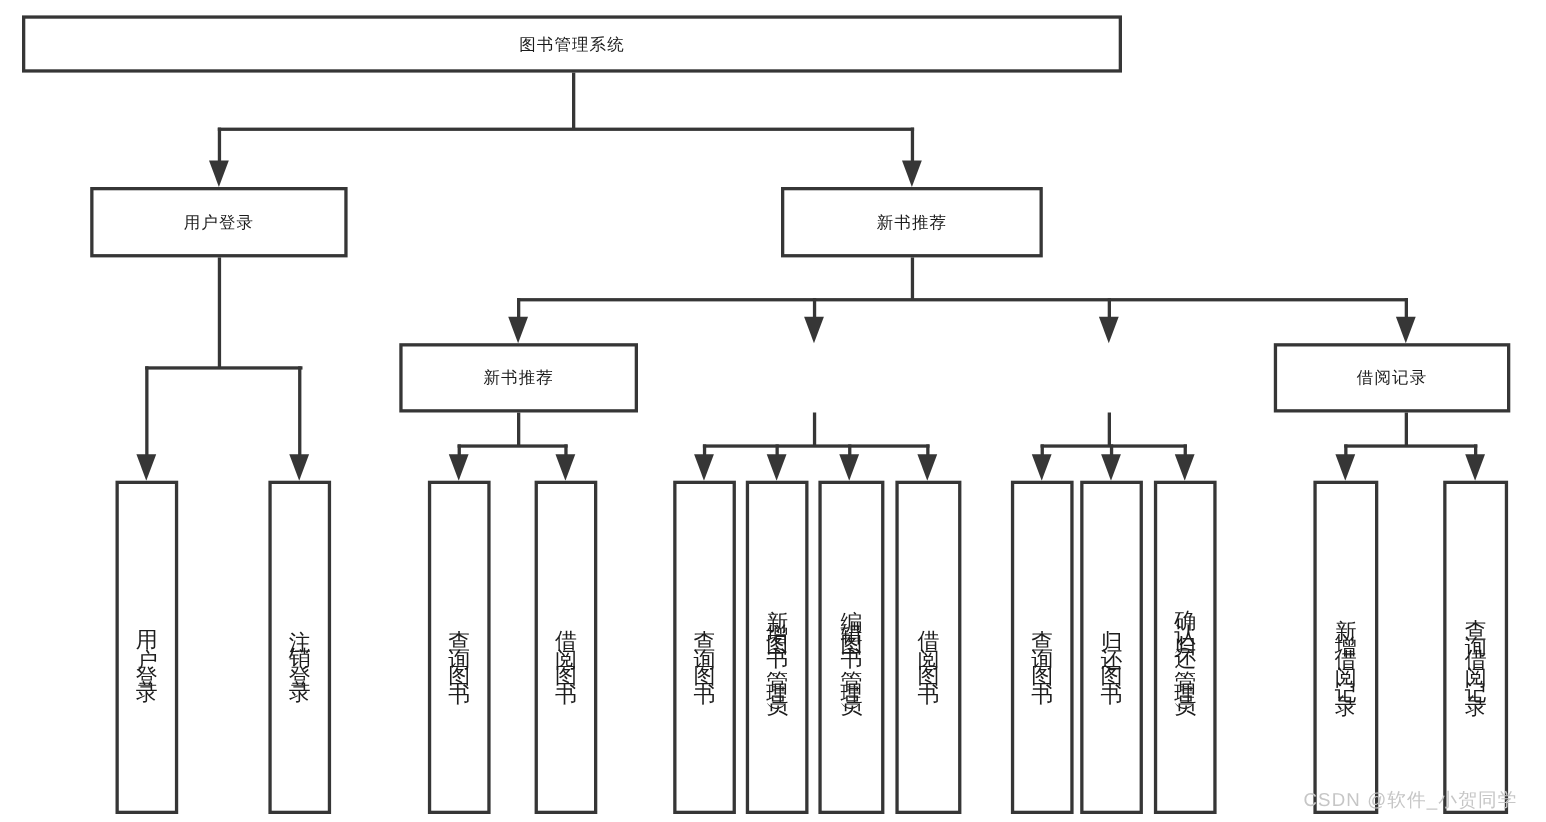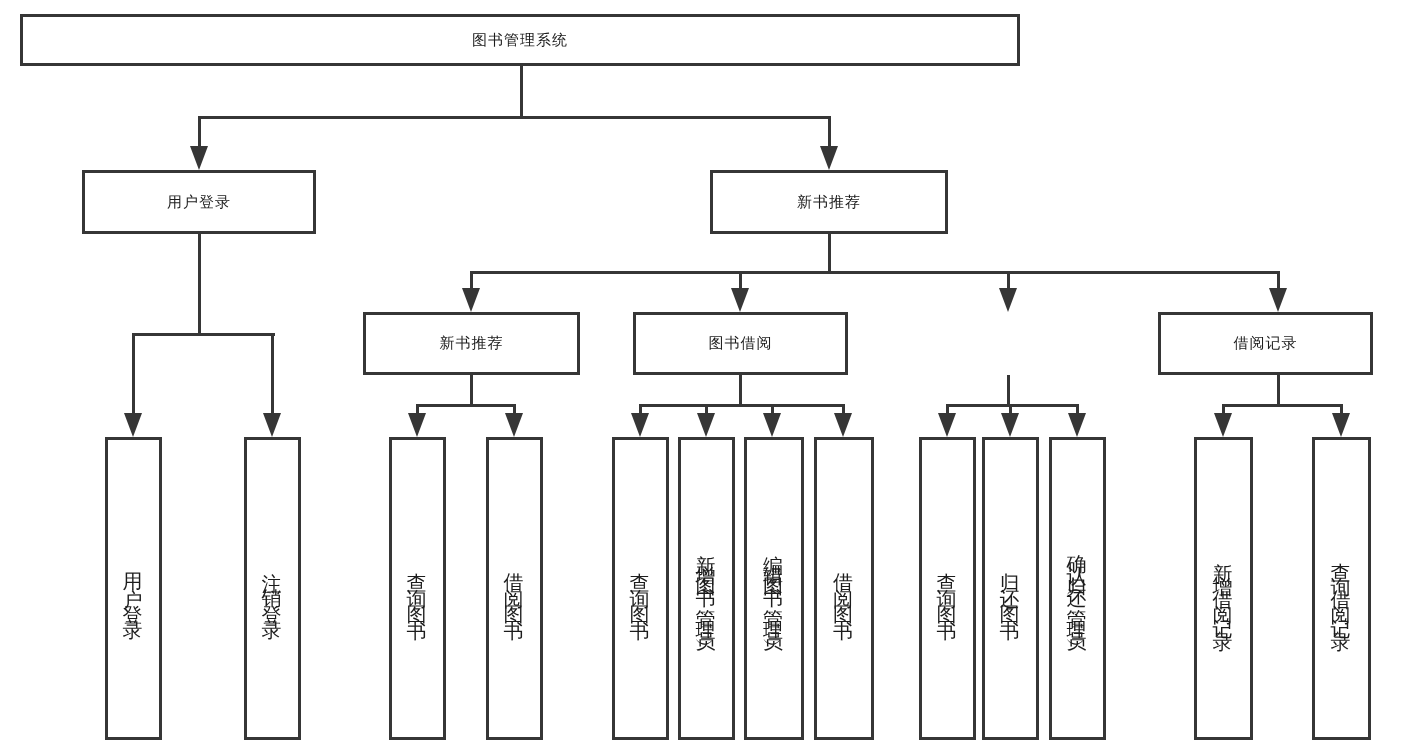--- a/index.html
+++ b/index.html
@@ -60,21 +60,20 @@
   <div class="vl" style="left:470px;top:271px;height:19px;"></div>
   <div class="vl" style="left:739px;top:271px;height:19px;"></div>
   <div class="vl" style="left:1007px;top:271px;height:19px;"></div>
   <div class="vl" style="left:1277px;top:271px;height:19px;"></div>
   <div class="arw" style="left:462px;top:288px;"></div>
   <div class="arw" style="left:731px;top:288px;"></div>
   <div class="arw" style="left:999px;top:288px;"></div>
   <div class="arw" style="left:1269px;top:288px;"></div>
 
   <div class="hbox" style="left:363px;top:312px;width:217px;height:63px;">新书推荐</div>
-  <div class="hbox" style="left:633px;top:312px;width:215px;height:63px;">图书借阅</div>
   <div class="hbox" style="left:1158px;top:312px;width:215px;height:63px;font-family:Liberation Serif, serif;">借阅记录</div>
 
   <div class="vl" style="left:470px;top:375px;height:31px;"></div>
   <div class="hl" style="left:416px;top:404px;width:100px;"></div>
   <div class="vl" style="left:416px;top:404px;height:11px;"></div>
   <div class="vl" style="left:513px;top:404px;height:11px;"></div>
   <div class="arw" style="left:408px;top:413px;"></div>
   <div class="arw" style="left:505px;top:413px;"></div>
 
   <div class="vl" style="left:739px;top:375px;height:31px;"></div>
@@ -115,14 +114,15 @@
   <div class="vbox ls9" style="left:744px;width:60px;">编辑图书（管理员）</div>
   <div class="vbox ls4" style="left:814px;width:60px;">借阅图书</div>
 
   <div class="vbox ls4" style="left:919px;width:57px;">查询图书</div>
   <div class="vbox ls4" style="left:982px;width:57px;">归还图书</div>
   <div class="vbox ls9" style="left:1049px;width:57px;">确认归还（管理员）</div>
 
   <div class="vbox ls6" style="left:1194px;width:59px;">新增借阅记录</div>
   <div class="vbox ls6" style="left:1312px;width:59px;">查询借阅记录</div>
 
+  <div class="watermark">CSDN @软件_小贺同学</div>
 
 </div>
 
 </body></html>

